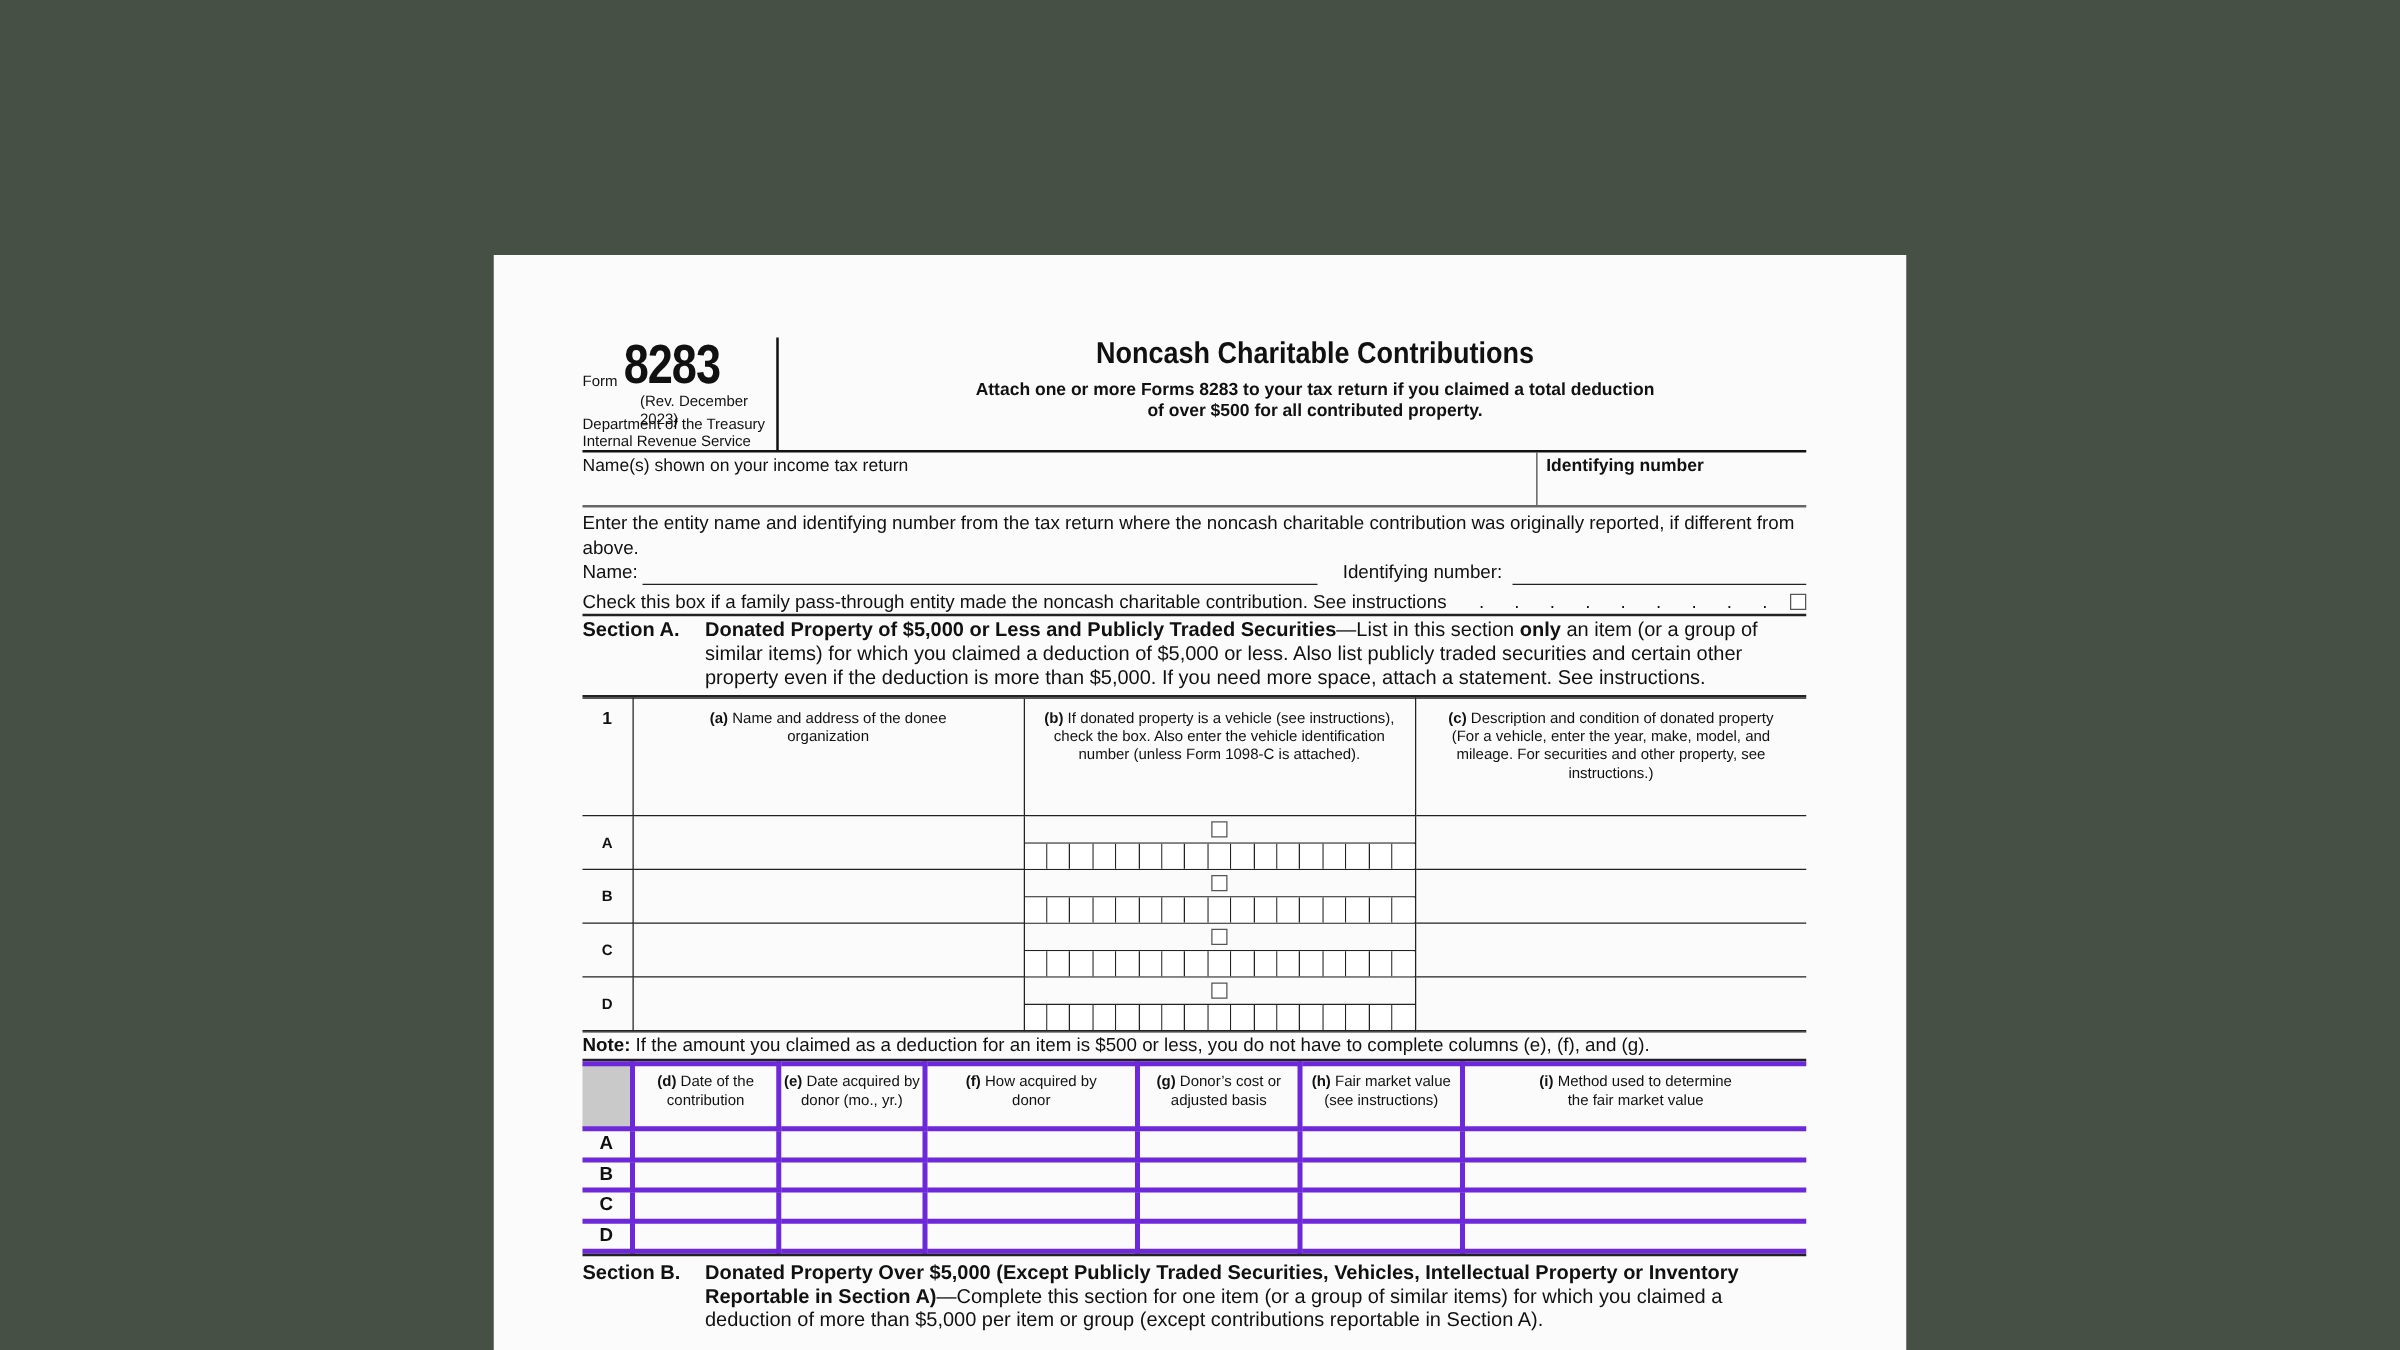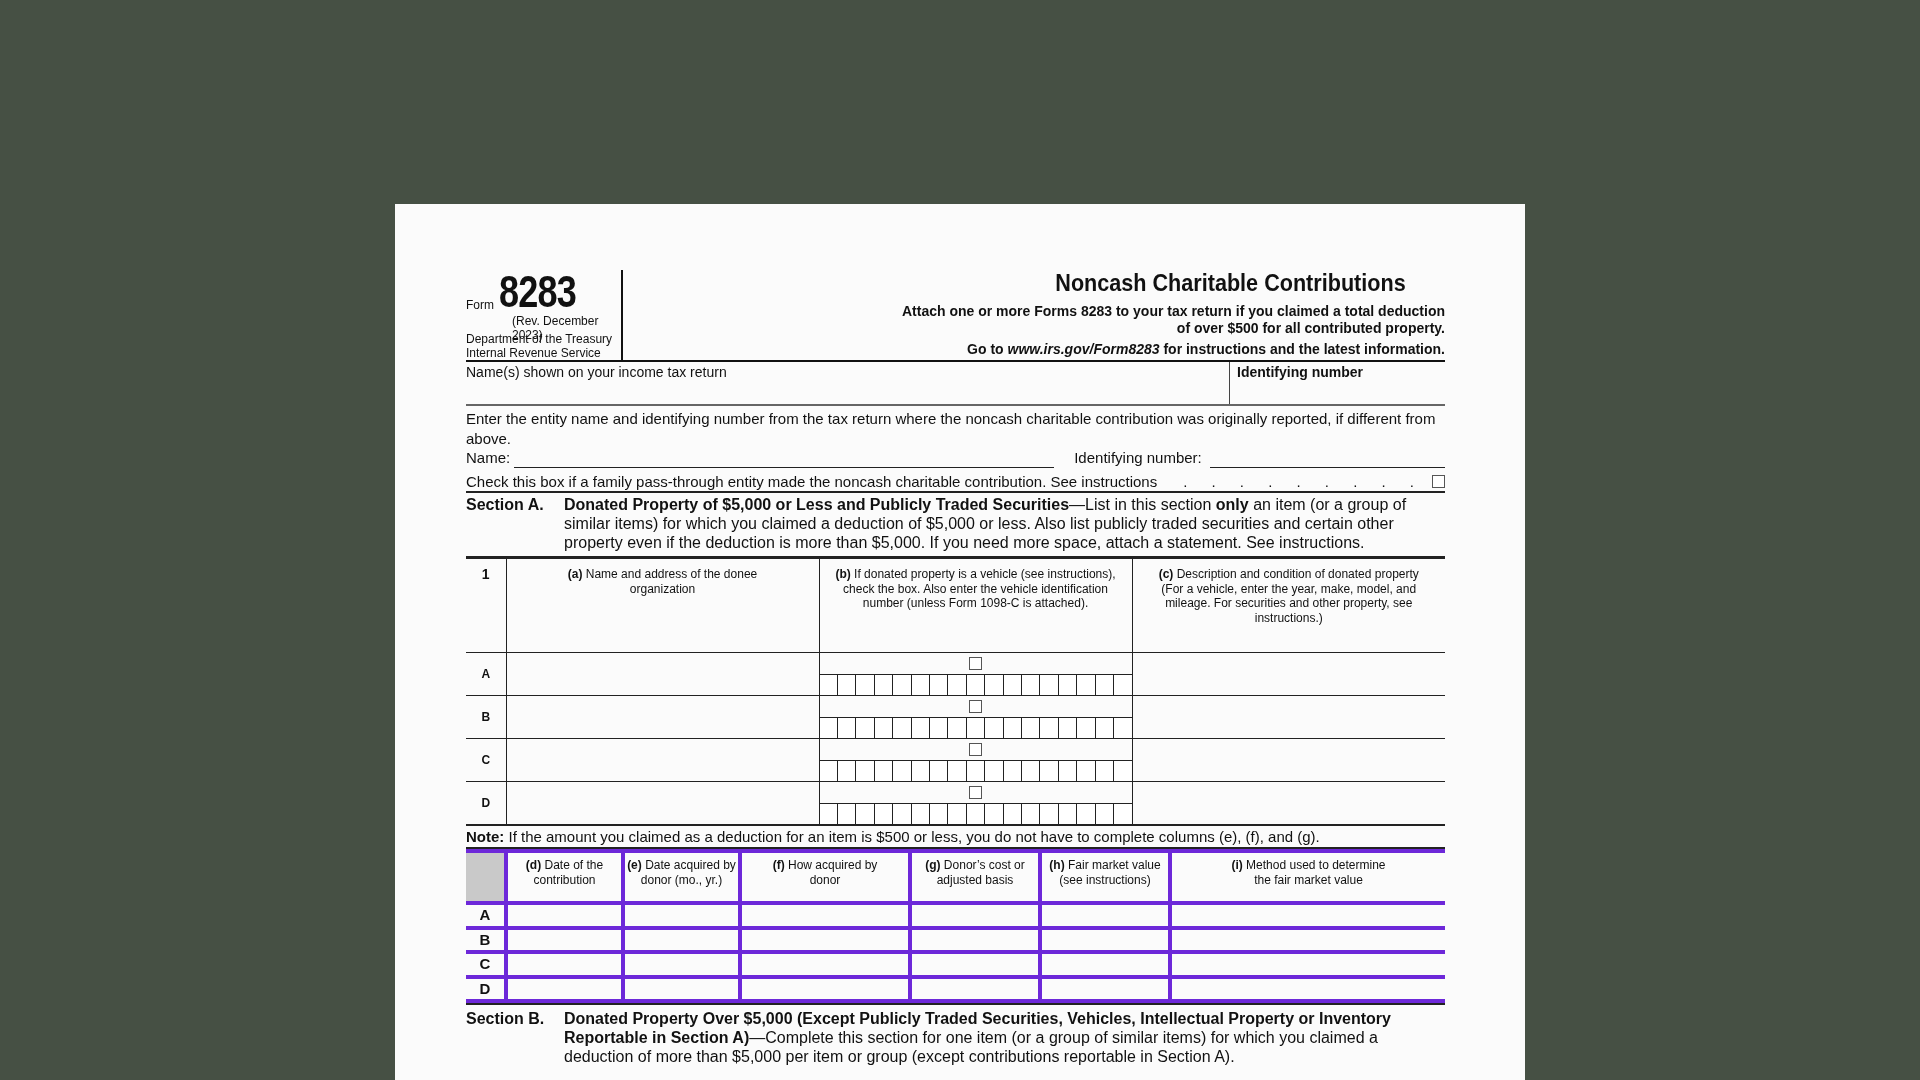--- a/index.html
+++ b/index.html
@@ -18,21 +18,21 @@
     position:absolute; left:71px; top:66px; width:979px;
     font-family:"Liberation Sans", sans-serif;
   }
   .b { font-weight:bold; }
   .hdr { display:flex; height:90px; border-bottom:2px solid #111; }
   .hdr-left { width:155px; border-right:2px solid #111; position:relative; }
   .form-word { position:absolute; left:0; top:28px; font-size:12px; }
   .form-num { position:absolute; left:33px; top:-3px; font-size:44px; font-weight:bold; transform:scaleX(0.82); transform-origin:left top; letter-spacing:-1px; }
   .rev { position:absolute; left:0; top:44px; font-size:12px;margin-left:46px; }
   .dept { position:absolute; left:0; top:62px; font-size:12px; line-height:14px; }
-  .hdr-mid { flex:1; text-align:right; position:relative;padding-left:36px; }
+  .hdr-mid { flex:1; text-align:center; position:relative;padding-left:36px; }
   .title { font-size:24px; font-weight:bold; margin-top:-1px; transform:scaleX(0.9); }
   .sub { font-size:14px; font-weight:bold; line-height:17px; margin-top:6px; }
   .sub2 { font-size:14px; font-weight:bold; margin-top:4px; }
   .sub2 i { font-style:italic; }
   .hdr-right { width:155px; border-left:2px solid #111; }
   .omb { height:42px; border-bottom:2px solid #888; font-size:12px; padding:14px 0 0 20px; box-sizing:border-box; }
   .seq { font-size:12px; padding:6px 0 0 20px; line-height:14px; }
   .seq .n { font-size:17px; font-weight:bold; }
 
   .namerow { display:flex; height:42px; border-bottom:2px solid #666; font-size:14px; }
@@ -87,21 +87,20 @@
           <div>Department of the Treasury</div>
           <div>Internal Revenue Service</div>
         </div>
       </div>
       <div class="hdr-mid">
         <div class="title">Noncash Charitable Contributions</div>
         <div class="sub">
           <div>Attach one or more Forms 8283 to your tax return if you claimed a total deduction</div>
           <div>of over $500 for all contributed property.</div>
         </div>
-        <div class="sub2"><span>Go to </span><i>www.irs.gov/Form8283</i><span> for instructions and the latest information.</span></div>
       </div>
     </div>
 
     <div class="namerow">
       <div class="l">
         <div>Name(s) shown on your income tax return</div>
         <div></div>
       </div>
       <div class="r">
         <div>Identifying number</div>

